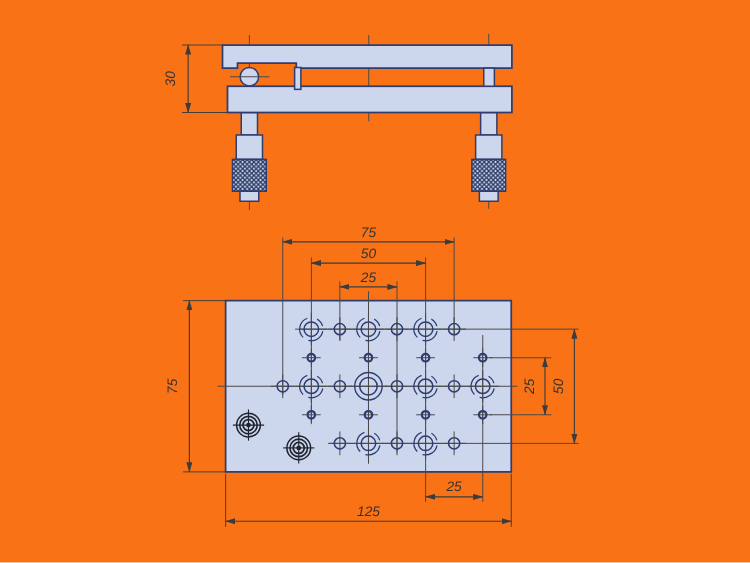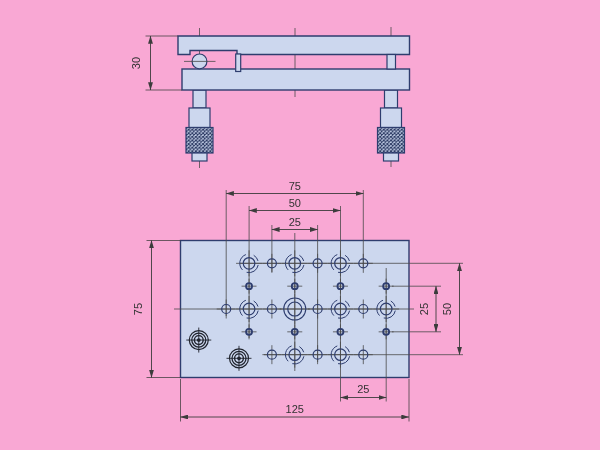--- a/index.html
+++ b/index.html
@@ -1,20 +1,20 @@
 <!DOCTYPE html>
 <html style="--pf: #ccd7ee; --ol: #2e3d6e; --ln: #4a4a4a; --tx: #333333;"><head>
 <meta charset="utf-8">
 <style>
   :root{
     --pf:#ccd7ee; --ol:#2e3d6e; --ln:#4a4a4a; --tx:#333333;
   }
   html,body{margin:0;padding:0;background:#ffffff;}
-  .canvas{position:relative;width:600px;height:450px;background:#f9a8d4;overflow:hidden;
-          font-family:"Liberation Sans",sans-serif;}
+  .canvas{position:relative;width:600px;height:450px;background:#f97316;overflow:hidden;
+          font-family:"Liberation Sans",sans-serif;font-style:italic;}
   svg{display:block;}
   .plate{fill:var(--pf);stroke:var(--ol);stroke-width:1.4;}
   .part{fill:var(--pf);stroke:var(--ol);stroke-width:1.2;}
   .cl{stroke:var(--ln);stroke-width:0.8;fill:none;}
   .dim{stroke:#3c3c3c;stroke-width:0.9;fill:none;}
   .ext{stroke:#3c3c3c;stroke-width:0.75;fill:none;}
   text{font-family:"Liberation Sans",sans-serif;font-size:11px;fill:var(--tx);}
   .dimtxt{text-anchor:middle;}
 </style>
 </head>

